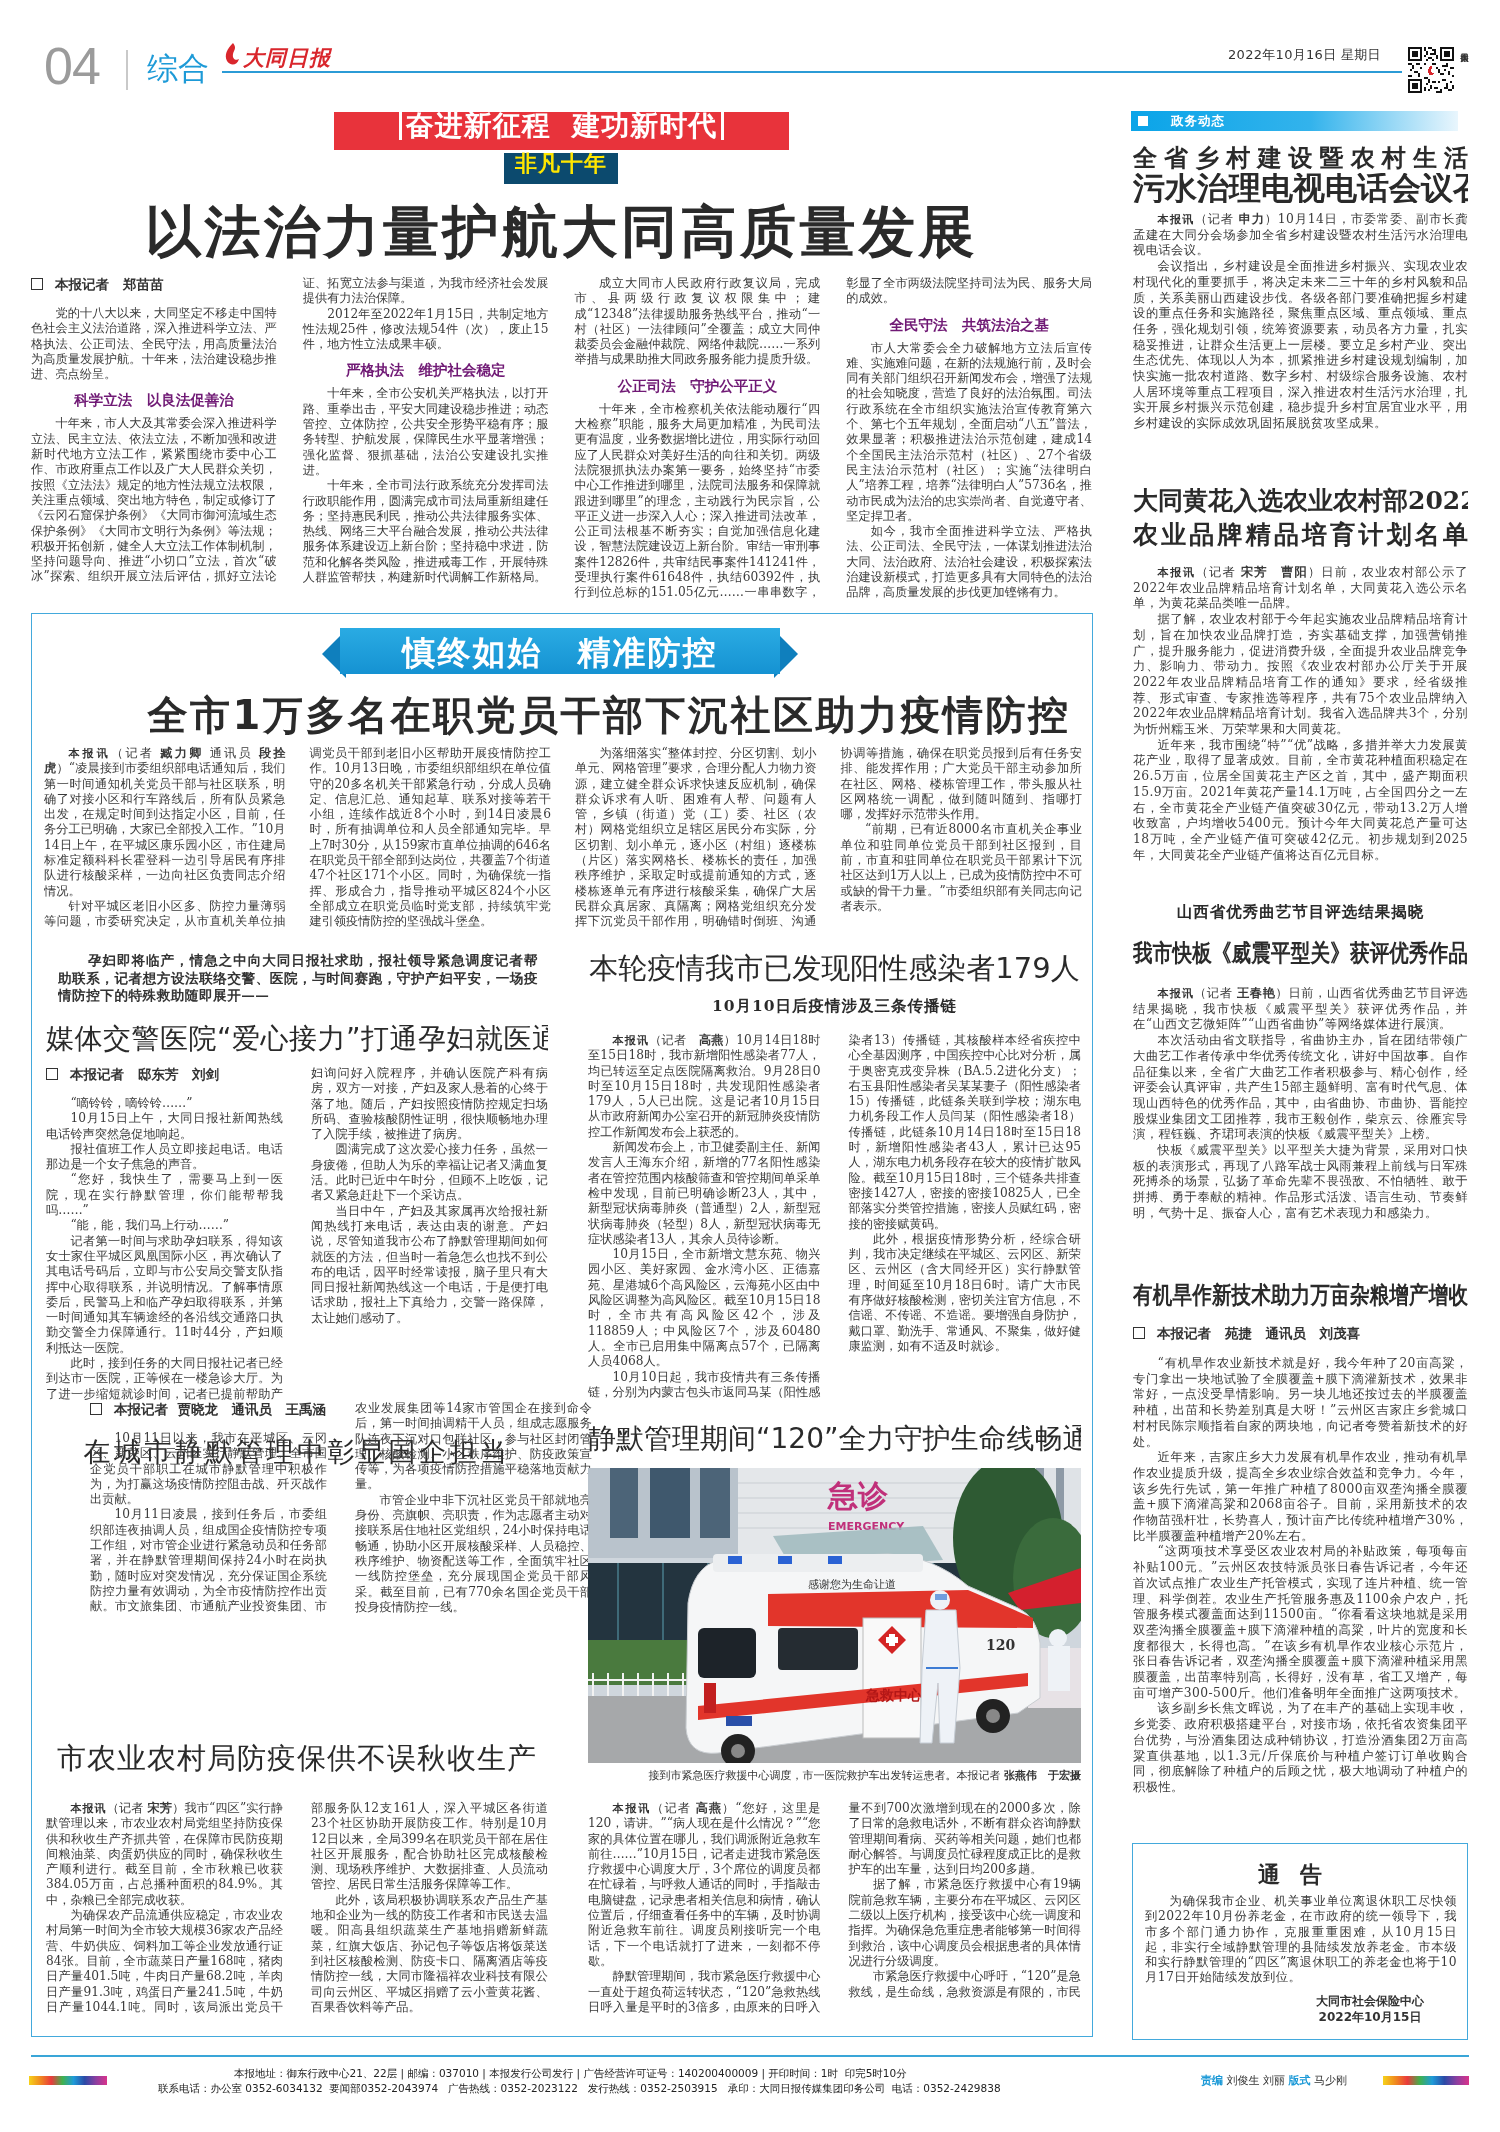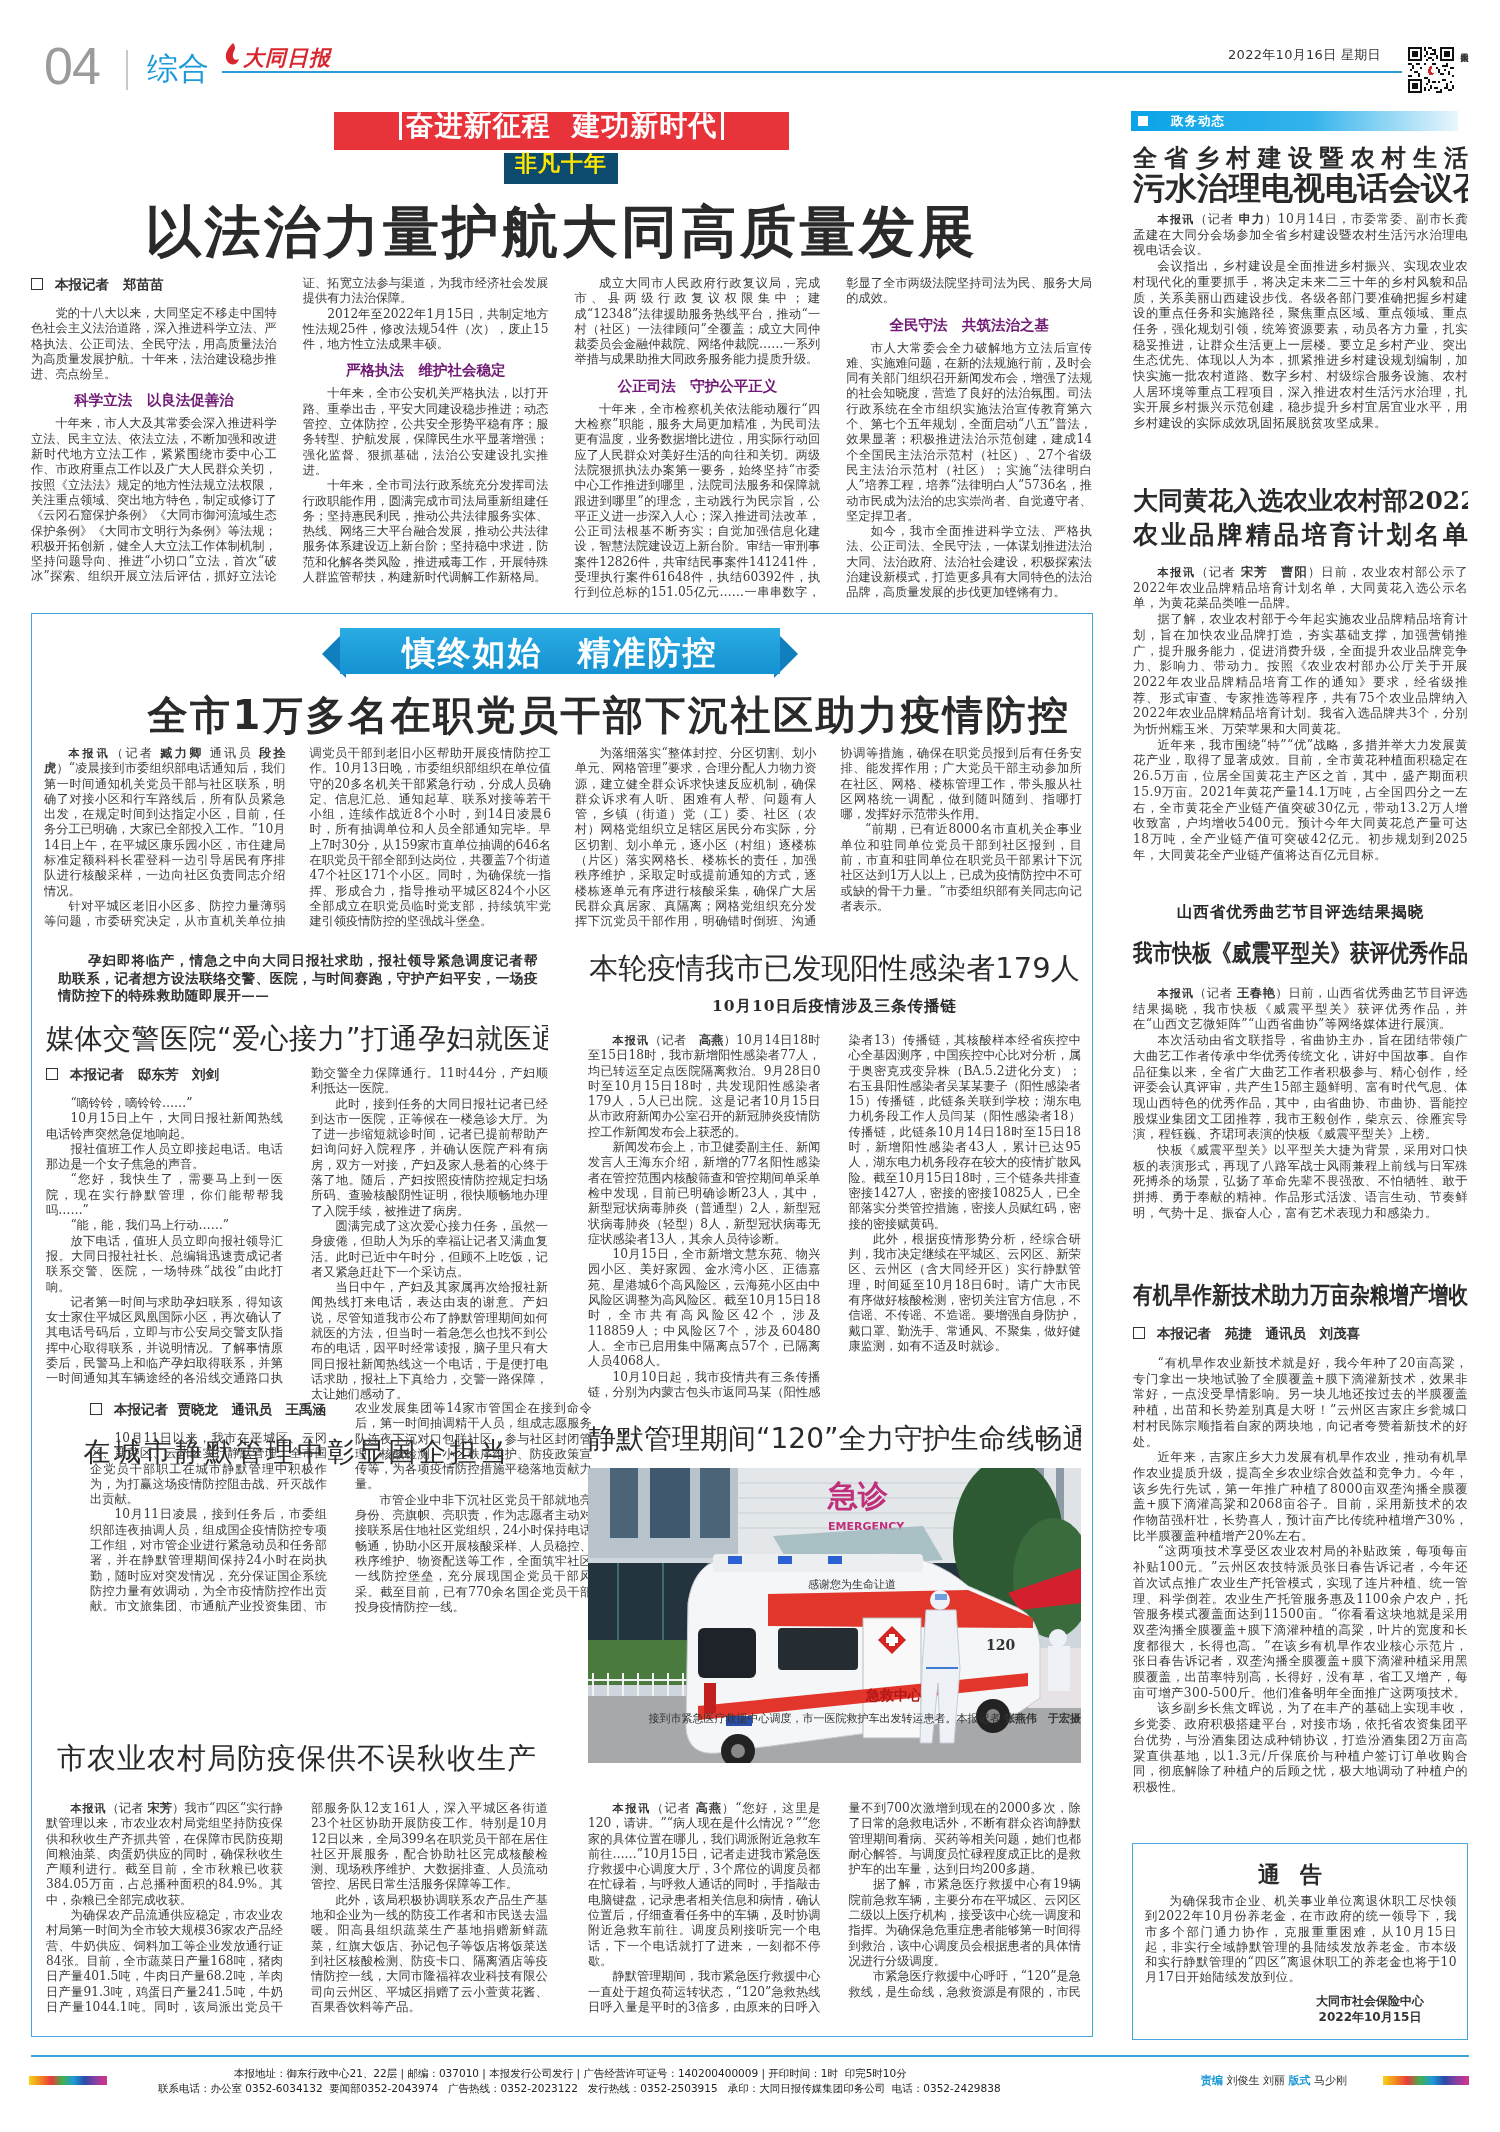--- a/index.html
+++ b/index.html
@@ -200,21 +200,20 @@
 
 <div class="abs intro" style="left:58px;top:952px;width:480px;height:56px;overflow:hidden;">孕妇即将临产，情急之中向大同日报社求助，报社领导紧急调度记者帮助联系，记者想方设法联络交警、医院，与时间赛跑，守护产妇平安，一场疫情防控下的特殊救助随即展开——</div>
 <div class="abs hl" style="left:46px;top:1022px;width:502px;font-size:28px;line-height:34px;letter-spacing:.5px;">媒体交警医院“爱心接力”打通孕妇就医通道</div>
 <div class="abs body cols2" style="left:46px;top:1066px;width:502px;height:340px;">
   <div class="byline"><span class="sq"></span><span>本报记者</span>   <span>邸东芳　刘剑</span></div>
   <p>“嘀铃铃，嘀铃铃……”</p>
   <p>10月15日上午，大同日报社新闻热线电话铃声突然急促地响起。</p>
   <p>报社值班工作人员立即接起电话。电话那边是一个女子焦急的声音。</p>
   <p>“您好，我快生了，需要马上到一医院，现在实行静默管理，你们能帮帮我吗……”</p>
   <p>“能，能，我们马上行动……”</p>
-  <p>放下电话，值班人员立即向报社领导汇报。大同日报社社长、总编辑迅速责成记者联系交警、医院，一场特殊“战役”由此打响。</p>
   <p>记者第一时间与求助孕妇联系，得知该女士家住平城区凤凰国际小区，再次确认了其电话号码后，立即与市公安局交警支队指挥中心取得联系，并说明情况。了解事情原委后，民警马上和临产孕妇取得联系，并第一时间通知其车辆途经的各沿线交通路口执勤交警全力保障通行。11时44分，产妇顺利抵达一医院。</p>
   <p>此时，接到任务的大同日报社记者已经到达市一医院，正等候在一楼急诊大厅。为了进一步缩短就诊时间，记者已提前帮助产妇询问好入院程序，并确认医院产科有病房，双方一对接，产妇及家人悬着的心终于落了地。随后，产妇按照疫情防控规定扫场所码、查验核酸阴性证明，很快顺畅地办理了入院手续，被推进了病房。</p>
   <p>圆满完成了这次爱心接力任务，虽然一身疲倦，但助人为乐的幸福让记者又满血复活。此时已近中午时分，但顾不上吃饭，记者又紧急赶赴下一个采访点。</p>
   <p>当日中午，产妇及其家属再次给报社新闻热线打来电话，表达由衷的谢意。产妇说，尽管知道我市公布了静默管理期间如何就医的方法，但当时一着急怎么也找不到公布的电话，因平时经常读报，脑子里只有大同日报社新闻热线这一个电话，于是便打电话求助，报社上下真给力，交警一路保障，太让她们感动了。</p>
 </div>
 
 <div class="abs hl" style="left:588px;top:951px;width:493px;font-size:29px;line-height:34px;">本轮疫情我市已发现阳性感染者179人</div>
 <div class="abs hl hl-bold serif" style="left:588px;top:996px;width:493px;font-size:15.5px;line-height:20px;letter-spacing:1px;font-family:'DejaVu Serif',serif;">10月10日后疫情涉及三条传播链</div>
 <div class="abs body cols2" style="left:588px;top:1033px;width:493px;height:370px;">
   <p><span class="dateline">本报讯</span><span>（记者　</span><span class="credit-name">高燕</span><span>）</span><span>10月14日18时至15日18时，我市新增阳性感染者77人，均已转运至定点医院隔离救治。9月28日0时至10月15日18时，共发现阳性感染者179人，5人已出院。这是记者10月15日从市政府新闻办公室召开的新冠肺炎疫情防控工作新闻发布会上获悉的。</span></p>
@@ -313,21 +312,21 @@
   <rect x="138" y="248" width="26" height="10" fill="#2a4fa8"></rect>
   <circle cx="150" cy="283" r="17" fill="#222"></circle>
     <circle cx="150" cy="283" r="7" fill="#888"></circle>
   <circle cx="405" cy="248" r="17" fill="#222"></circle>
     <circle cx="405" cy="248" r="7" fill="#888"></circle>
   <circle cx="352" cy="132" r="10" fill="#eef2f7"></circle>
     <rect x="347" y="126" width="12" height="6" fill="#3b7bd4" opacity=".7"></rect>
   <path d="M338,142 L368,142 L372,200 L366,275 L352,275 L350,215 L344,275 L332,275 L334,200 Z" fill="#eef2f7" stroke="#c5ccd4"></path>
   <line x1="338" y1="200" x2="370" y2="200" stroke="#3b7bd4" stroke-width="2"></line>
 </svg>
-<div class="abs caption" style="left:588px;top:1712px;width:493px;">
+<div class="abs caption" style="left:588px;top:1769px;width:493px;">
   <span>接到市紧急医疗救援中心调度，市一医院救护车出发转运患者。</span><span>本报记者</span> <span class="cr">张燕伟　于宏摄</span>
 </div>
 <div class="abs body cols2" style="left:588px;top:1801px;width:493px;height:226px;">
   <p><span class="dateline">本报讯</span><span>（记者 </span><span class="credit-name">高燕</span><span>）</span><span>“您好，这里是120，请讲。”“病人现在是什么情况？”“您家的具体位置在哪儿，我们调派附近急救车前往……”10月15日，记者走进我市紧急医疗救援中心调度大厅，3个席位的调度员都在忙碌着，与呼救人通话的同时，手指敲击电脑键盘，记录患者相关信息和病情，确认位置后，仔细查看任务中的车辆，及时协调附近急救车前往。调度员刚接听完一个电话，下一个电话就打了进来，一刻都不停歇。</span></p>
   <p>静默管理期间，我市紧急医疗救援中心一直处于超负荷运转状态，“120”急救热线日呼入量是平时的3倍多，由原来的日呼入量不到700次激增到现在的2000多次，除了日常的急救电话外，不断有群众咨询静默管理期间看病、买药等相关问题，她们也都耐心解答。与调度员忙碌程度成正比的是救护车的出车量，达到日均200多趟。</p>
   <p>据了解，市紧急医疗救援中心有19辆院前急救车辆，主要分布在平城区、云冈区二级以上医疗机构，接受该中心统一调度和指挥。为确保急危重症患者能够第一时间得到救治，该中心调度员会根据患者的具体情况进行分级调度。</p>
   <p>市紧急医疗救援中心呼吁，“120”是急救线，是生命线，急救资源是有限的，市民要合理使用“120”急救资源，减少不必要的占用，请把生命通道留给更需要的人。</p>
 </div>
 
 <div class="abs side-banner">

